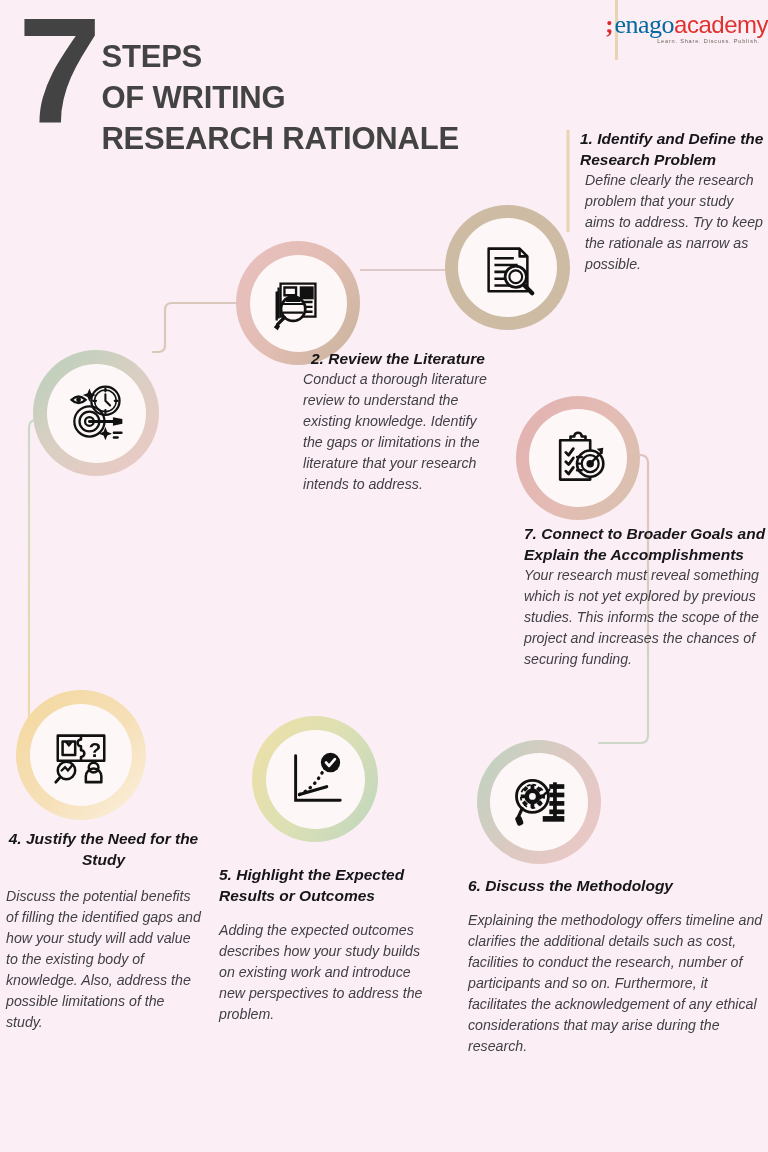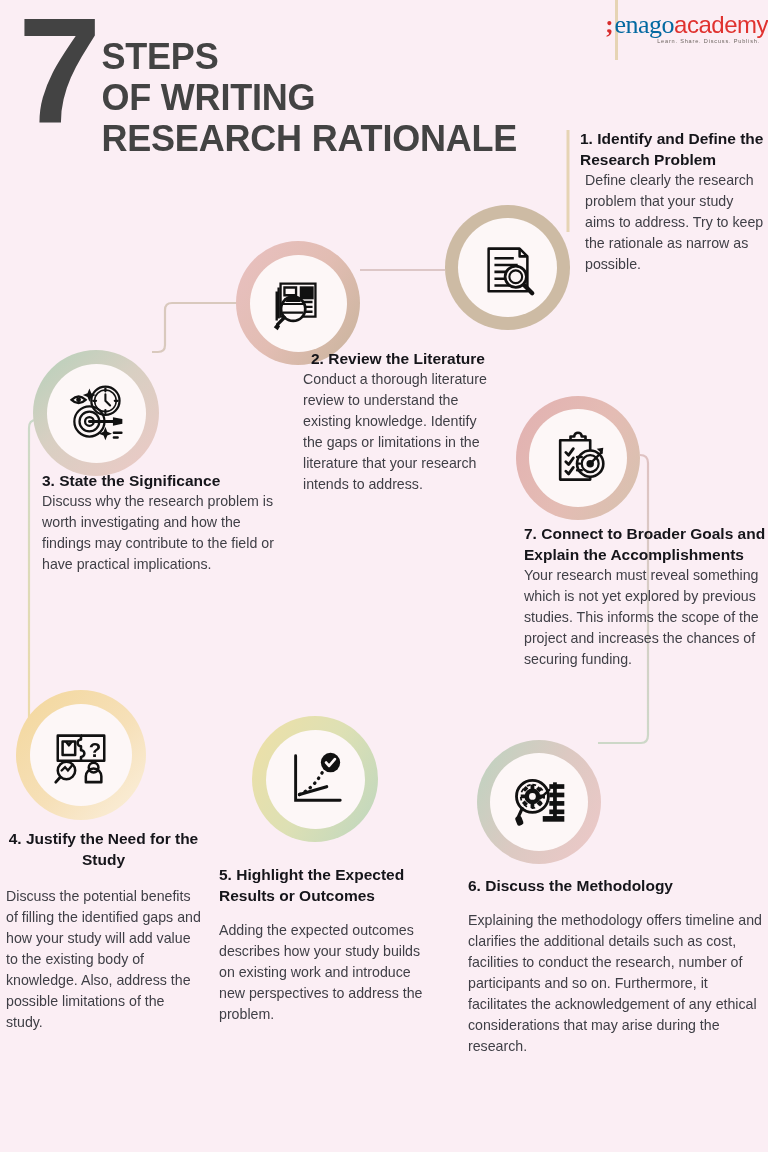--- a/index.html
+++ b/index.html
@@ -17,42 +17,42 @@
 
   
   .header { position:absolute; left:18px; top:18px; z-index:5; display:flex; align-items:flex-start; }
   .bignum {
     font-size:150px; line-height:118px; font-weight:700; color:#434343;
     letter-spacing:-6px; margin-right:6px; margin-top:-6px;
     font-family:"Liberation Sans", sans-serif;
   }
   .headline {
     margin-top:18px;
-    font-size:36px; line-height:41px; font-weight:700; color:#434343;
+    font-size:31px; line-height:41px; font-weight:700; color:#434343;
     letter-spacing:-0.2px;
   }
 
   
   .logo-wrap { position:absolute; right:0px; top:10px; z-index:6; text-align:right; }
   .logo-line { display:flex; align-items:baseline; justify-content:flex-end; }
   .logo-mark { color:#d82c2c; font-size:25px; font-weight:700; font-family:"Liberation Serif", serif; margin-right:1px; }
   .logo-enago { color:#0369a1; font-size:26px; font-family:"Liberation Serif", serif; letter-spacing:-0.5px; }
   .logo-acad { color:#e0322f; font-size:24px; font-family:Liberation Sans, sans-serif; letter-spacing:-0.5px; }
   .logo-tag { color:#6d6560; font-size:5.6px; letter-spacing:0.8px; margin-right:8px; margin-top:-2px; }
   .logo-rule { position:absolute; right:150px; top:0; width:3px; height:60px; background:#e6d4b4; z-index:5; }
 
   
   .node { position:absolute; border-radius:50%; z-index:3; display:flex; align-items:center; justify-content:center; }
   .node .inner {
     border-radius:50%; background:#fdf7f7; display:flex; align-items:center; justify-content:center;
   }
   .node svg { display:block; }
 
   
-  .block { position:absolute; z-index:4; }
+  .block { position:absolute; z-index:4;font-style:italic; }
   .b-title { font-size:15.5px; line-height:21px; font-weight:700; color:#15151a; }
   .b-title.center { text-align:center; }
   .b-body { font-size:14.2px; line-height:21px; color:#3f3f46; }
 </style>
 </head>
 <body>
 
 <div id="canvas">
 
   <svg id="lines" viewBox="0 0 768 1152">
@@ -196,24 +196,20 @@
           <path d="M27 43 H54" stroke-width="3"></path>
         </g>
         <path d="M52 38.5 L62 40.5 L62 45.5 L52 47.5 Z" fill="#111"></path>
         <path d="M27 8 l2 5 5 2 -5 2 -2 5 -2 -5 -5 -2 5 -2 Z" fill="#111"></path>
         <path d="M44 49 l2 5 5 2 -5 2 -2 5 -2 -5 -5 -2 5 -2 Z" fill="#111"></path>
         <g stroke="#111" stroke-width="2.6" stroke-linecap="round">
           <path d="M53 55 H61 M53 60 H57"></path>
         </g>
       </svg>
     </div>
-  </div>
-  <div class="block" style="left:42px; top:470px; width:248px;">
-    <div class="b-title">3. State the Significance</div>
-    <div class="b-body">Discuss why the research problem is worth investigating and how the findings may contribute to the field or have practical implications.</div>
   </div>
 
   <div class="node" style="left:516px; top:396px; width:124px; height:124px; background:linear-gradient(120deg,#e2b1b1 0%,#e4bcb4 55%,#d6c2ae 100%);">
     <div class="inner" style="width:98px; height:98px;">
       <svg width="60" height="60" viewBox="0 0 64 64">
         <g fill="none" stroke="#111" stroke-width="2.8" stroke-linejoin="round">
           <path d="M13 13 H45 V55 H13 Z"></path>
           <path d="M24 13 V9 h4 a4 4 0 0 1 8 0 h4 v4"></path>
         </g>
         <g fill="none" stroke="#111" stroke-width="3" stroke-linecap="round" stroke-linejoin="round">

